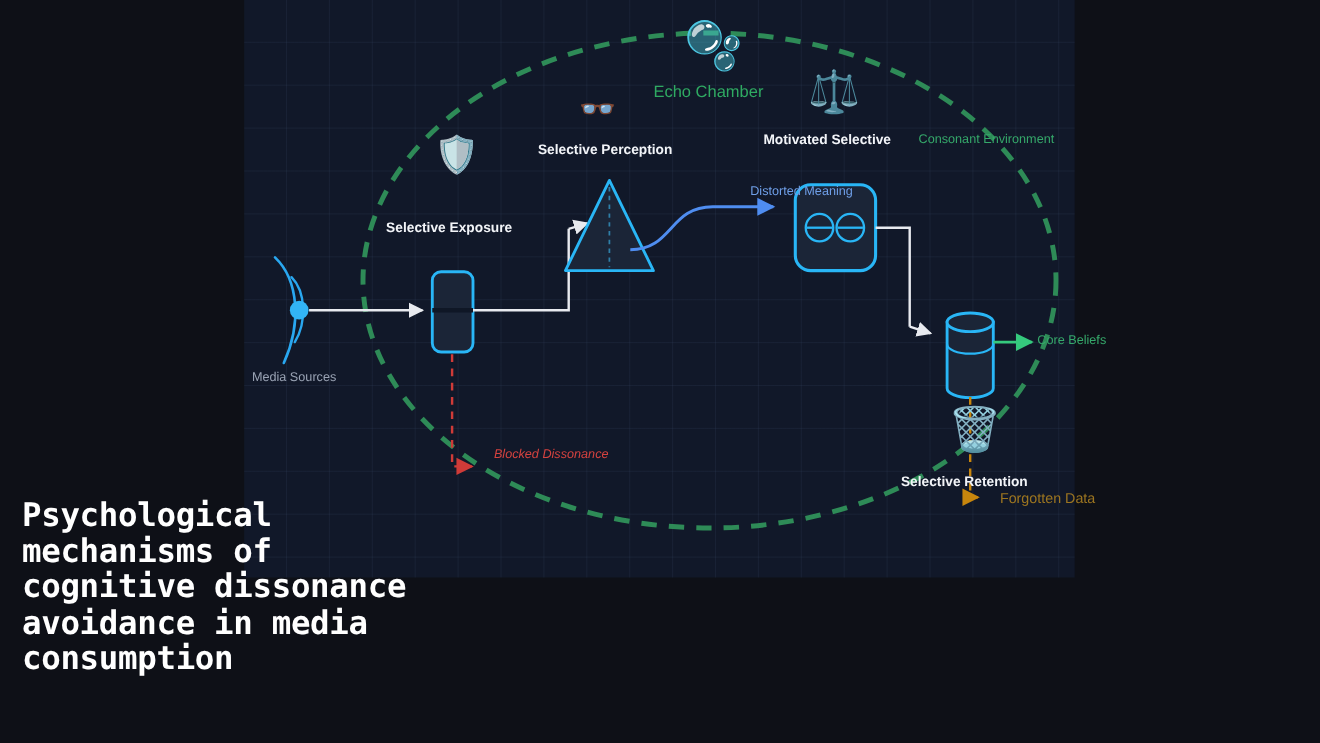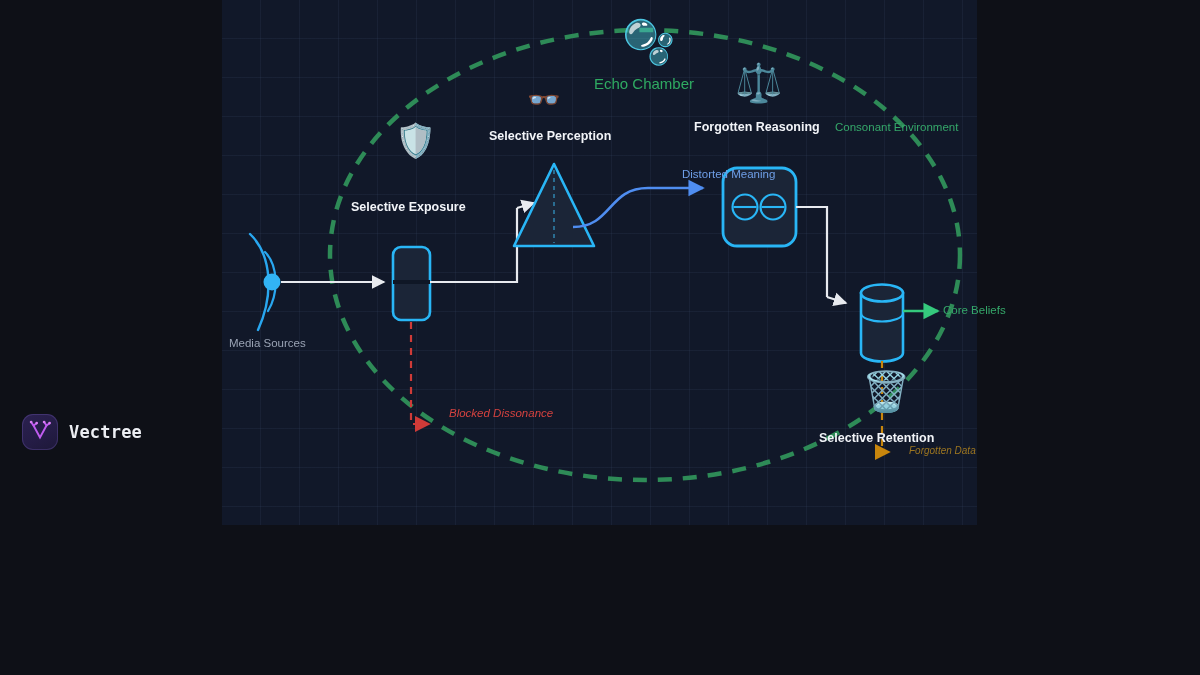--- a/index.html
+++ b/index.html
@@ -28,21 +28,21 @@
   .svgwrap{position:absolute;left:0;top:0;width:1200px;height:675px;overflow:visible;pointer-events:none;}
 
   
   .lbl{position:absolute;white-space:nowrap;line-height:1;}
   .lbl-bold{font-weight:bold;font-size:12.5px;color:#f2f4f8;}
   .lbl-muted{font-size:11.5px;color:#9aa3b4;}
   .lbl-blue{font-size:11.5px;color:#6f9fe8;}
   .lbl-green{font-size:11.5px;color:#35a86a;}
   .lbl-greenbig{font-size:15px;font-weight:normal;color:#2faa62;}
   .lbl-red{font-size:11.5px;color:#d4423f;}
-  .lbl-amber{font-size:10px;color:#9c7520;font-style:italic;}
+  .lbl-amber{font-size:13px;color:#9c7520;}
 
   
   .emoji{position:absolute;line-height:1;font-family:"DejaVu Sans",sans-serif;}
 
   
   .brandrow{position:absolute;left:22px;top:414px;display:flex;align-items:center;gap:11px;}
   .logo{
     width:36px;height:36px;border-radius:11px;
     background:linear-gradient(150deg,#2b2150 0%,#241c45 60%,#1d1838 100%);
     position:relative;flex:0 0 auto;
@@ -164,47 +164,30 @@
   <div class="emoji" style="left:862px;top:372px;font-size:39px;">🗑️</div>
 
   <div class="lbl lbl-muted" style="left:229px;top:338px;">Media Sources</div>
 
   <div class="lbl lbl-bold" style="left:351px;top:177px;margin-top:24px;">Selective Exposure</div>
 
   <div class="lbl lbl-bold" style="left:489px;top:130px;">Selective Perception</div>
 
   <div class="lbl lbl-greenbig" style="left:594px;top:76px;">Echo Chamber</div>
 
-  <div class="lbl lbl-bold" style="left:694px;top:121px;">Forgotten Reasoning</div>
+  <div class="lbl lbl-bold" style="left:694px;top:121px;">Motivated Selective</div>
 
   <div class="lbl lbl-green" style="left:835px;top:122px;">Consonant Environment</div>
 
   <div class="lbl lbl-blue" style="left:646px;top:169px;padding-left:36px;">Distorted Meaning</div>
 
   <div class="lbl lbl-green" style="left:943px;top:305px;">Core Beliefs</div>
 
   <div class="lbl lbl-red" style="left:449px;top:408px;font-style:italic;">Blocked Dissonance</div>
 
   <div class="lbl lbl-bold" style="left:819px;top:432px;text-align:center;">Selective Retention</div>
 
   <div class="lbl lbl-amber" style="left:909px;top:446px;">Forgotten Data</div>
 
-  <div class="brandrow">
-    <div class="logo">
-      <svg viewBox="0 0 36 36" width="36" height="36" aria-hidden="true">
-        <g stroke="#c05cf0" stroke-width="1.9" fill="none" stroke-linecap="round">
-          <path d="M11.5,11.5 L18,23.5 L24.5,11.5"></path>
-          <path d="M11.5,11.5 L9.3,8.4 M11.5,11.5 L14.4,9.4"></path>
-          <path d="M24.5,11.5 L22.4,8.4 M24.5,11.5 L27.3,9.4"></path>
-        </g>
-        <g fill="#d97ef5">
-          <circle cx="9.1" cy="8.0" r="1.35"></circle>
-          <circle cx="14.7" cy="9.1" r="1.35"></circle>
-          <circle cx="22.1" cy="8.0" r="1.35"></circle>
-          <circle cx="27.6" cy="9.1" r="1.35"></circle>
-        </g>
-      </svg>
-    </div>
-    <div class="brandname">Vectree</div>
-  </div>
 
+  <div class="title">Psychological mechanisms of cognitive dissonance avoidance in media consumption</div>
 
 </div>
 
 </body></html>

